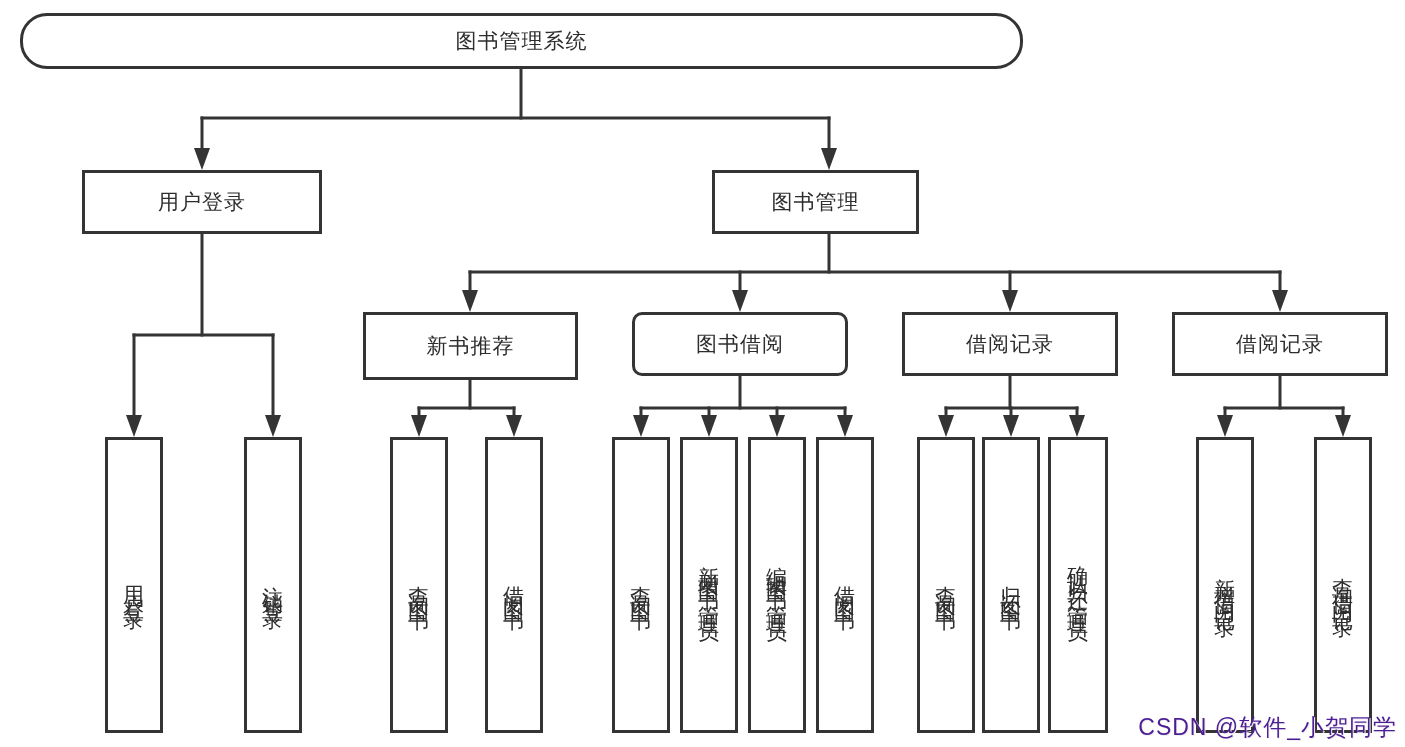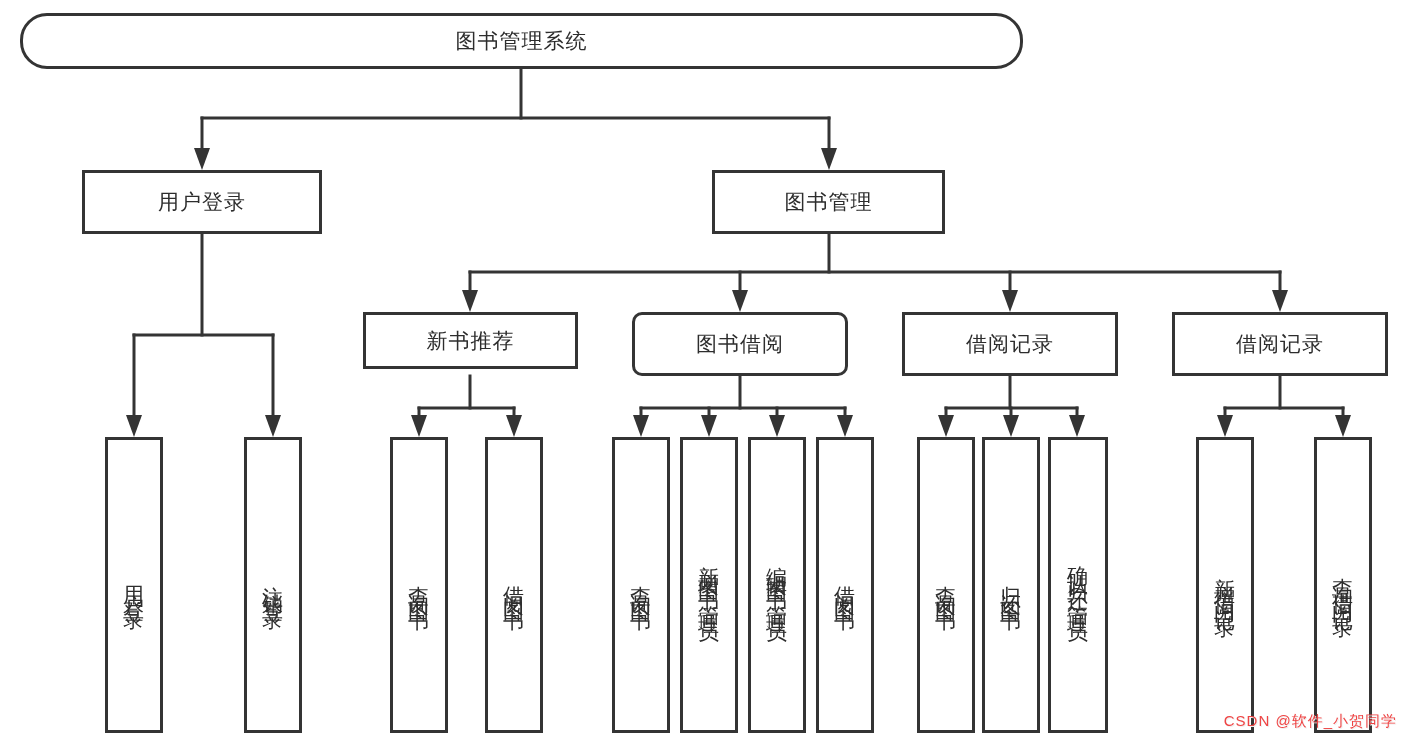--- a/index.html
+++ b/index.html
@@ -52,22 +52,22 @@
     text-orientation: mixed;
     font-size: 21px;
     letter-spacing: 8px;
     line-height: 1;
     white-space: nowrap;
   }
   .watermark {
     position: absolute;
     right: 8px;
     top: 712px;
-    font-size: 15px;
-    color: #ef4444;
+    font-size: 23px;
+    color: #4c1d95;
     letter-spacing: 1px;
     text-shadow: 1px 1px 0 #efefef;
     z-index: 5;
     pointer-events: none;
   }
 </style>
 </head>
 <body>
 
 <div class="canvas">
@@ -147,25 +147,25 @@
     </g>
   </svg>
 
   <div class="node" style="left:20px; top:13px; width:1003px; height:56px;border-radius:27px;">
     <span>图书管理系统</span>
   </div>
 
   <div class="node" style="left:82px; top:170px; width:240px; height:64px;">
     <span>用户登录</span>
   </div>
-  <div class="node" style="left:712px; top:170px; width:233px; height:64px;">
+  <div class="node" style="left:712px; top:170px; width:207px; height:64px;">
     <span>图书管理</span>
   </div>
 
-  <div class="node" style="left:363px; top:312px; width:215px; height:57px;">
+  <div class="node" style="left:363px; top:312px; width:215px; height:68px;">
     <span>新书推荐</span>
   </div>
   <div class="node" style="left:632px; top:312px; width:216px; height:64px;border-radius:10px;">
     <span>图书借阅</span>
   </div>
   <div class="node" style="left:902px; top:312px; width:216px; height:64px;">
     <span>借阅记录</span>
   </div>
   <div class="node" style="left:1172px; top:312px; width:216px; height:64px;">
     <span>借阅记录</span>

